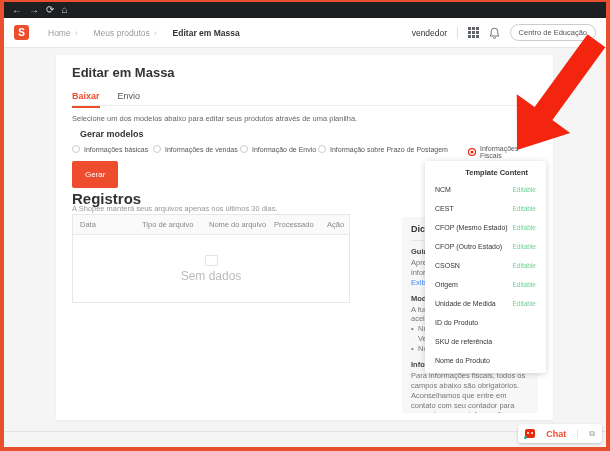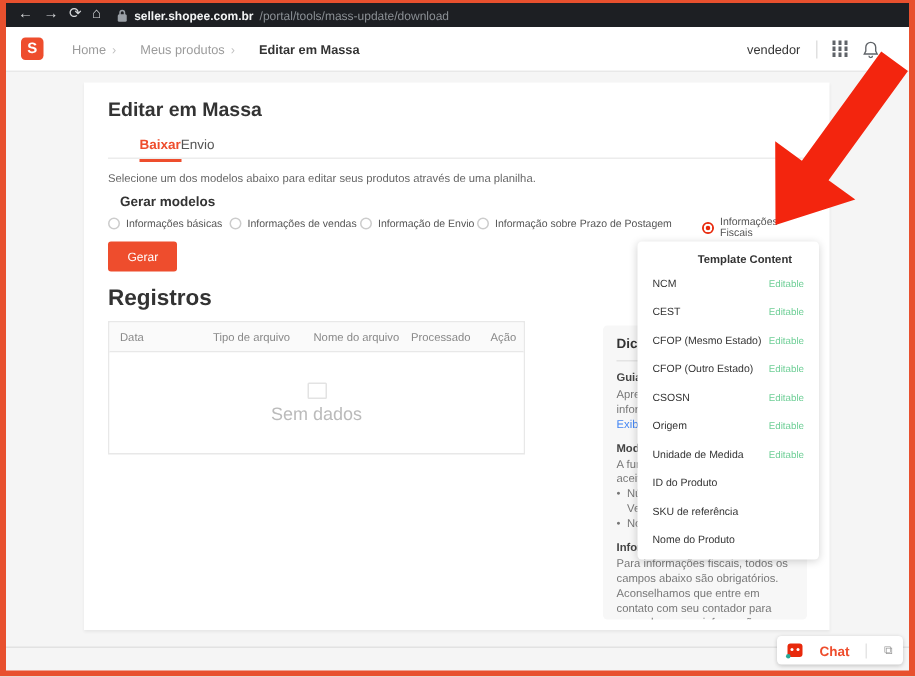--- a/index.html
+++ b/index.html
@@ -29,32 +29,32 @@
   .vendor{font-size:8.5px;color:#333;margin-right:10px;}
   .hdiv{width:1px;height:12px;background:#e0e0e0;margin-right:10px;}
   .gridic{display:grid;grid-template-columns:repeat(3,2.5px);grid-gap:1.5px;margin-right:10px;}
   .gridic i{width:2.5px;height:2.5px;background:#5f6368;}
   .bell{margin-right:10px;}
   .edu-btn{border:1px solid #ccc;border-radius:9px;padding:3px 8px;font-size:7.5px;color:#555;background:#fff;}
   
   .card{position:absolute;left:56px;top:55px;width:497px;height:365px;background:#fff;
         box-shadow:0 1px 2px rgba(0,0,0,.06);z-index:1;}
   .pg-title{position:absolute;left:16px;top:10px;font-size:13px;font-weight:bold;color:#333;}
-  .tabs{position:absolute;left:16px;top:36px;display:flex;margin-left:21px;}
+  .tabs{position:absolute;left:16px;top:36px;display:flex;gap:18px;}
   .tab{font-size:9px;color:#555;padding-bottom:5px;}
   .tab.active{color:#ee4d2d;font-weight:bold;border-bottom:2px solid #ee4d2d;}
   .tabline{position:absolute;left:16px;right:16px;top:50px;height:1px;background:#ececec;}
   .desc{position:absolute;left:16px;top:59px;font-size:7.5px;color:#666;}
   .gm-label{position:absolute;left:16px;top:74px;font-size:9px;font-weight:bold;color:#333;margin-left:8px;}
   .radios{position:absolute;left:16px;top:90px;width:470px;height:12px;}
   .radio-item{position:absolute;top:0;display:flex;align-items:center;gap:4px;}
   .rdo{width:8px;height:8px;border-radius:50%;border:1px solid #ccc;background:#fff;box-sizing:border-box;}
   .rdo.sel{border:1px solid #e8290c;background:#e8290c;box-shadow:inset 0 0 0 1.5px #fff;}
   .radio-item label{font-size:7px;color:#555;}
-  .gerar-btn{position:absolute;left:16px;top:106px;height:20px;background:#ee4d2d;color:#fff;border:none;
+  .gerar-btn{position:absolute;left:16px;top:106px;height:27px;background:#ee4d2d;color:#fff;border:none;
              border-radius:2px;font-size:8px;padding:0 13px;font-family:inherit;}
   .reg-title{position:absolute;left:16px;top:135px;font-size:15px;font-weight:bold;color:#333;}
   .reg-sub{position:absolute;left:16px;top:149px;font-size:7.5px;color:#999;}
   .table{position:absolute;left:16px;top:159px;width:278px;border:1px solid #e8e8e8;box-sizing:border-box;}
   .thead{display:flex;background:#fafafa;border-bottom:1px solid #e8e8e8;height:19px;align-items:center;}
   .th{font-size:7.5px;color:#888;padding-left:7px;box-sizing:border-box;}
   .tbody{height:67px;background:#fff;display:flex;flex-direction:column;align-items:center;justify-content:center;gap:3px;}
   .img-ph{width:11px;height:9px;border:1px solid #e3e3e3;border-radius:1px;}
   .empty-t{font-size:12px;color:#bbb;}
   
@@ -92,28 +92,20 @@
 </head>
 <body>
 
 <div id="screen">
 
   <div class="browser">
     <span class="nav-ic">←</span>
     <span class="nav-ic">→</span>
     <span class="nav-ic">⟳</span>
     <span class="nav-ic">⌂</span>
-    <span class="urlwrap">
-      <svg class="lock" viewBox="0 0 7 9">
-        <rect x="0.5" y="3.5" width="6" height="5" rx="1" fill="#9aa0a6"></rect>
-        <path d="M2 4V2.5a1.5 1.5 0 0 1 3 0V4" stroke="#9aa0a6" stroke-width="1" fill="none"></path>
-      </svg>
-      <span class="url-domain">seller.shopee.com.br</span>
-      <span class="url-path">/portal/tools/mass-update/download</span>
-    </span>
   </div>
 
   <div class="tophead">
     <span class="logo">
         <span>S</span>
       </span>
     <span class="crumb">Home</span>
     <span class="crumb-sep">›</span>
     <span class="crumb">Meus produtos</span>
     <span class="crumb-sep">›</span>
@@ -129,20 +121,21 @@
         <i></i>
         <i></i>
         <i></i>
         <i></i>
         <i></i>
       </span>
     <svg class="bell" width="11" height="12" viewBox="0 0 11 12">
       <path d="M5.5 1.2a3.3 3.3 0 0 0-3.3 3.3v2.6L1.2 9h8.6L8.8 7.1V4.5A3.3 3.3 0 0 0 5.5 1.2z" fill="none" stroke="#5f6368" stroke-width="0.9"></path>
       <path d="M4.3 10.2a1.2 1.2 0 0 0 2.4 0" fill="none" stroke="#5f6368" stroke-width="0.9"></path>
     </svg>
+    <button class="edu-btn">Centro de Educação</button>
   </div>
 
   <div class="card">
     <div class="pg-title">Editar em Massa</div>
 
     <div class="tabs">
       <span class="tab active">Baixar</span>
       <span class="tab">Envio</span>
     </div>
     <div class="tabline"></div>
@@ -169,20 +162,21 @@
       </span>
       <span class="radio-item" style="left:396px">
         <span class="rdo sel"></span>
         <label>Informações Fiscais</label>
       </span>
     </div>
 
     <button class="gerar-btn">Gerar</button>
 
     <div class="reg-title">Registros</div>
+    <div class="reg-sub">A Shopee manterá seus arquivos apenas nos últimos 30 dias.</div>
 
     <div class="table">
       <div class="thead">
         <span class="th" style="width:62px">Data</span>
         <span class="th" style="width:67px">Tipo de arquivo</span>
         <span class="th" style="width:65px">Nome do arquivo</span>
         <span class="th" style="width:53px">Processado</span>
         <span class="th" style="width:29px">Ação</span>
       </div>
       <div class="tbody">

